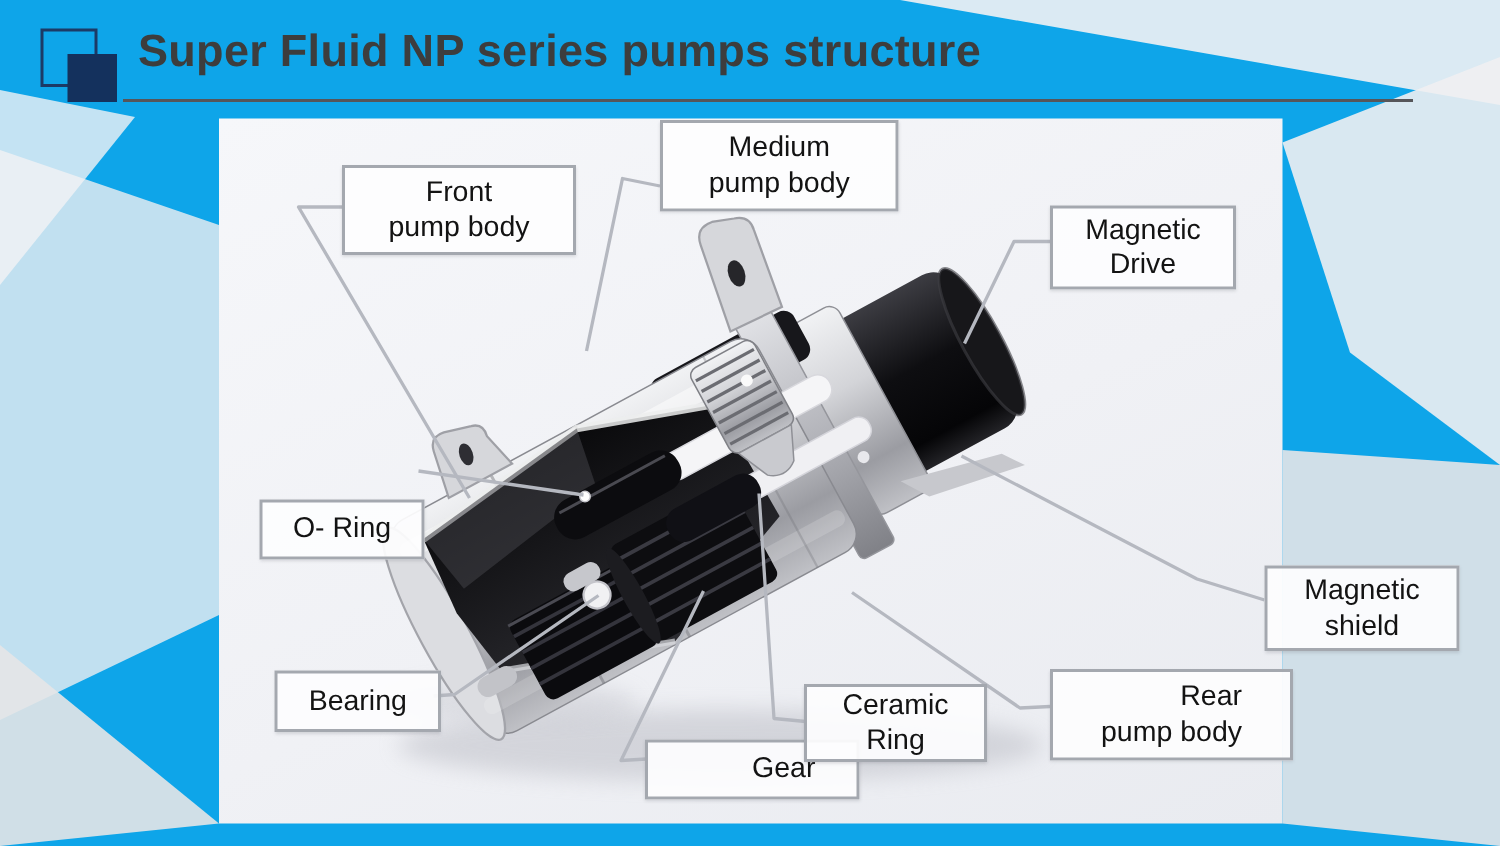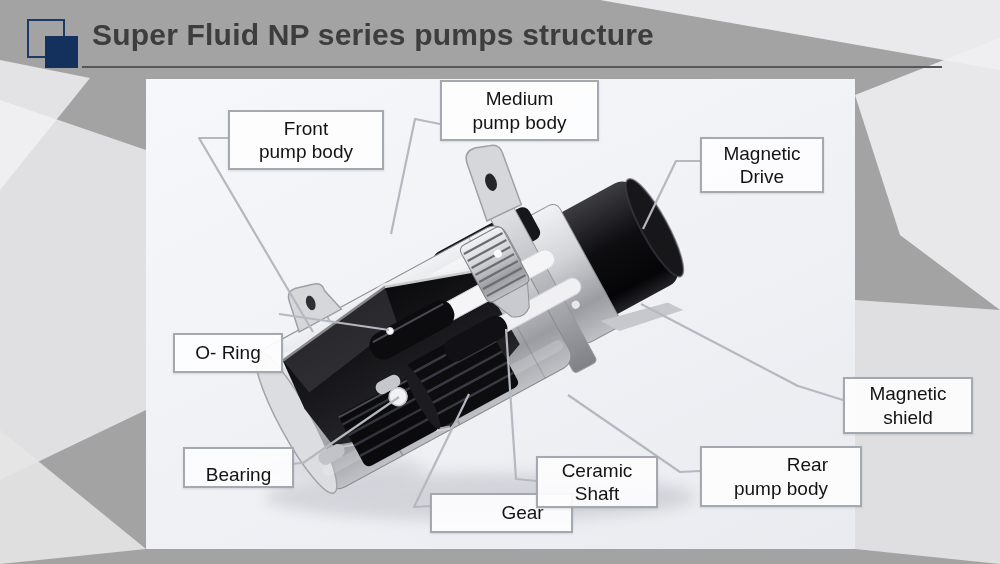--- a/index.html
+++ b/index.html
@@ -1,19 +1,19 @@
 <!DOCTYPE html>
 <html><head>
 <meta charset="utf-8">
 <style>
   html,body{margin:0;padding:0;}
   body{font-family:"Liberation Sans",sans-serif;}
   .slide{
     position:relative;width:1000px;height:564px;overflow:hidden;
-    background:#a3a3a3;
+    background:#0ea5e9;
   }
   .bg-facets{position:absolute;left:0;top:0;z-index:0;}
   
   .header{position:absolute;left:0;top:0;width:1000px;height:78px;z-index:5;}
   .logo-outline{
     position:absolute;left:27px;top:19px;width:34px;height:35px;
     border:2px solid #1c3a66;background:transparent;
   }
   .logo-fill{
     position:absolute;left:45px;top:36px;width:33px;height:32px;
@@ -205,28 +205,28 @@
     <span class="txt">Magnetic
 Drive</span>
   </div>
   <div class="lbl" style="left:173px;top:297px;width:106px;height:36px;margin-top:36px;">
     <span class="txt">O- Ring</span>
   </div>
   <div class="lbl" style="left:843px;top:377px;width:126px;height:53px;">
     <span class="txt">Magnetic
 shield</span>
   </div>
-  <div class="lbl" style="left:183px;top:447px;width:107px;height:37px;align-items:flex-end;">
+  <div class="lbl" style="left:183px;top:447px;width:107px;height:37px;">
     <span class="txt">Bearing</span>
   </div>
   <div class="lbl" style="left:430px;top:493px;width:97px;height:36px;padding-left:42px;">
     <span class="txt">Gear</span>
   </div>
   <div class="lbl" style="left:536px;top:456px;width:118px;height:48px;">
     <span class="txt">Ceramic
-Shaft</span>
+Ring</span>
   </div>
   <div class="lbl" style="left:700px;top:446px;width:158px;height:57px;text-align:right;">
     <span class="txt">Rear
 pump body</span>
   </div>
 
 </div>
 
 </body></html>

